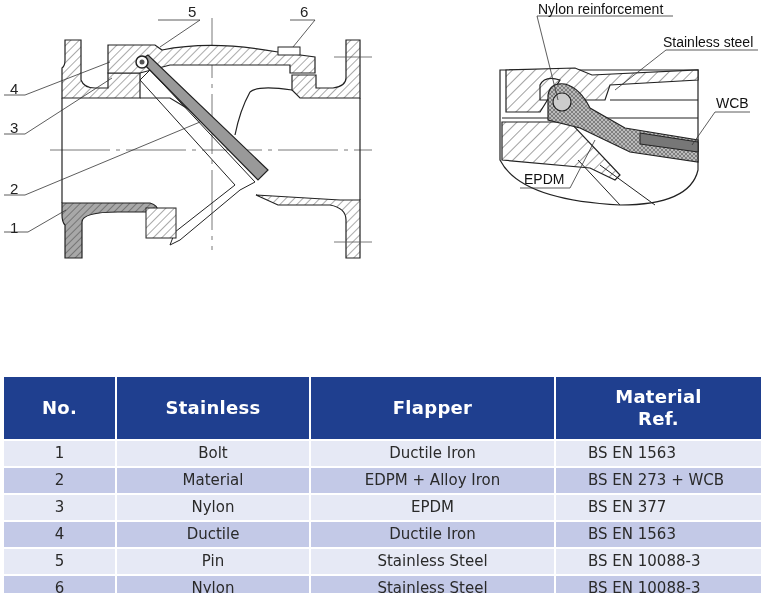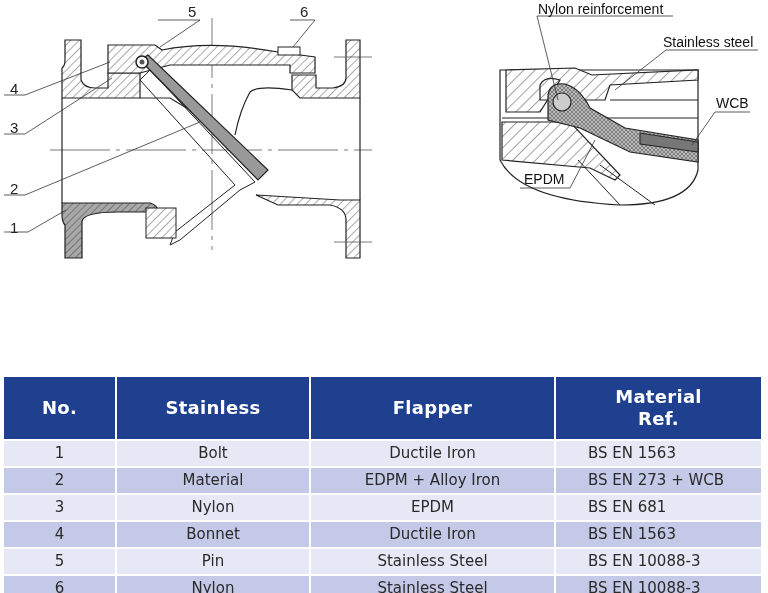--- a/index.html
+++ b/index.html
@@ -159,25 +159,25 @@
     <tr class="row-dark">
       <td>2</td>
       <td>Material</td>
       <td>EDPM + Alloy Iron</td>
       <td class="ref">BS EN 273 + WCB</td>
     </tr>
     <tr class="row-light">
       <td>3</td>
       <td>Nylon</td>
       <td>EPDM</td>
-      <td class="ref">BS EN 681</td>
+      <td class="ref">BS EN 377</td>
     </tr>
     <tr class="row-dark">
       <td>4</td>
-      <td>Bonnet</td>
+      <td>Ductile</td>
       <td>Ductile Iron</td>
       <td class="ref">BS EN 1563</td>
     </tr>
     <tr class="row-light">
       <td>5</td>
       <td>Pin</td>
       <td>Stainless Steel</td>
       <td class="ref">BS EN 10088-3</td>
     </tr>
     <tr class="row-dark">

